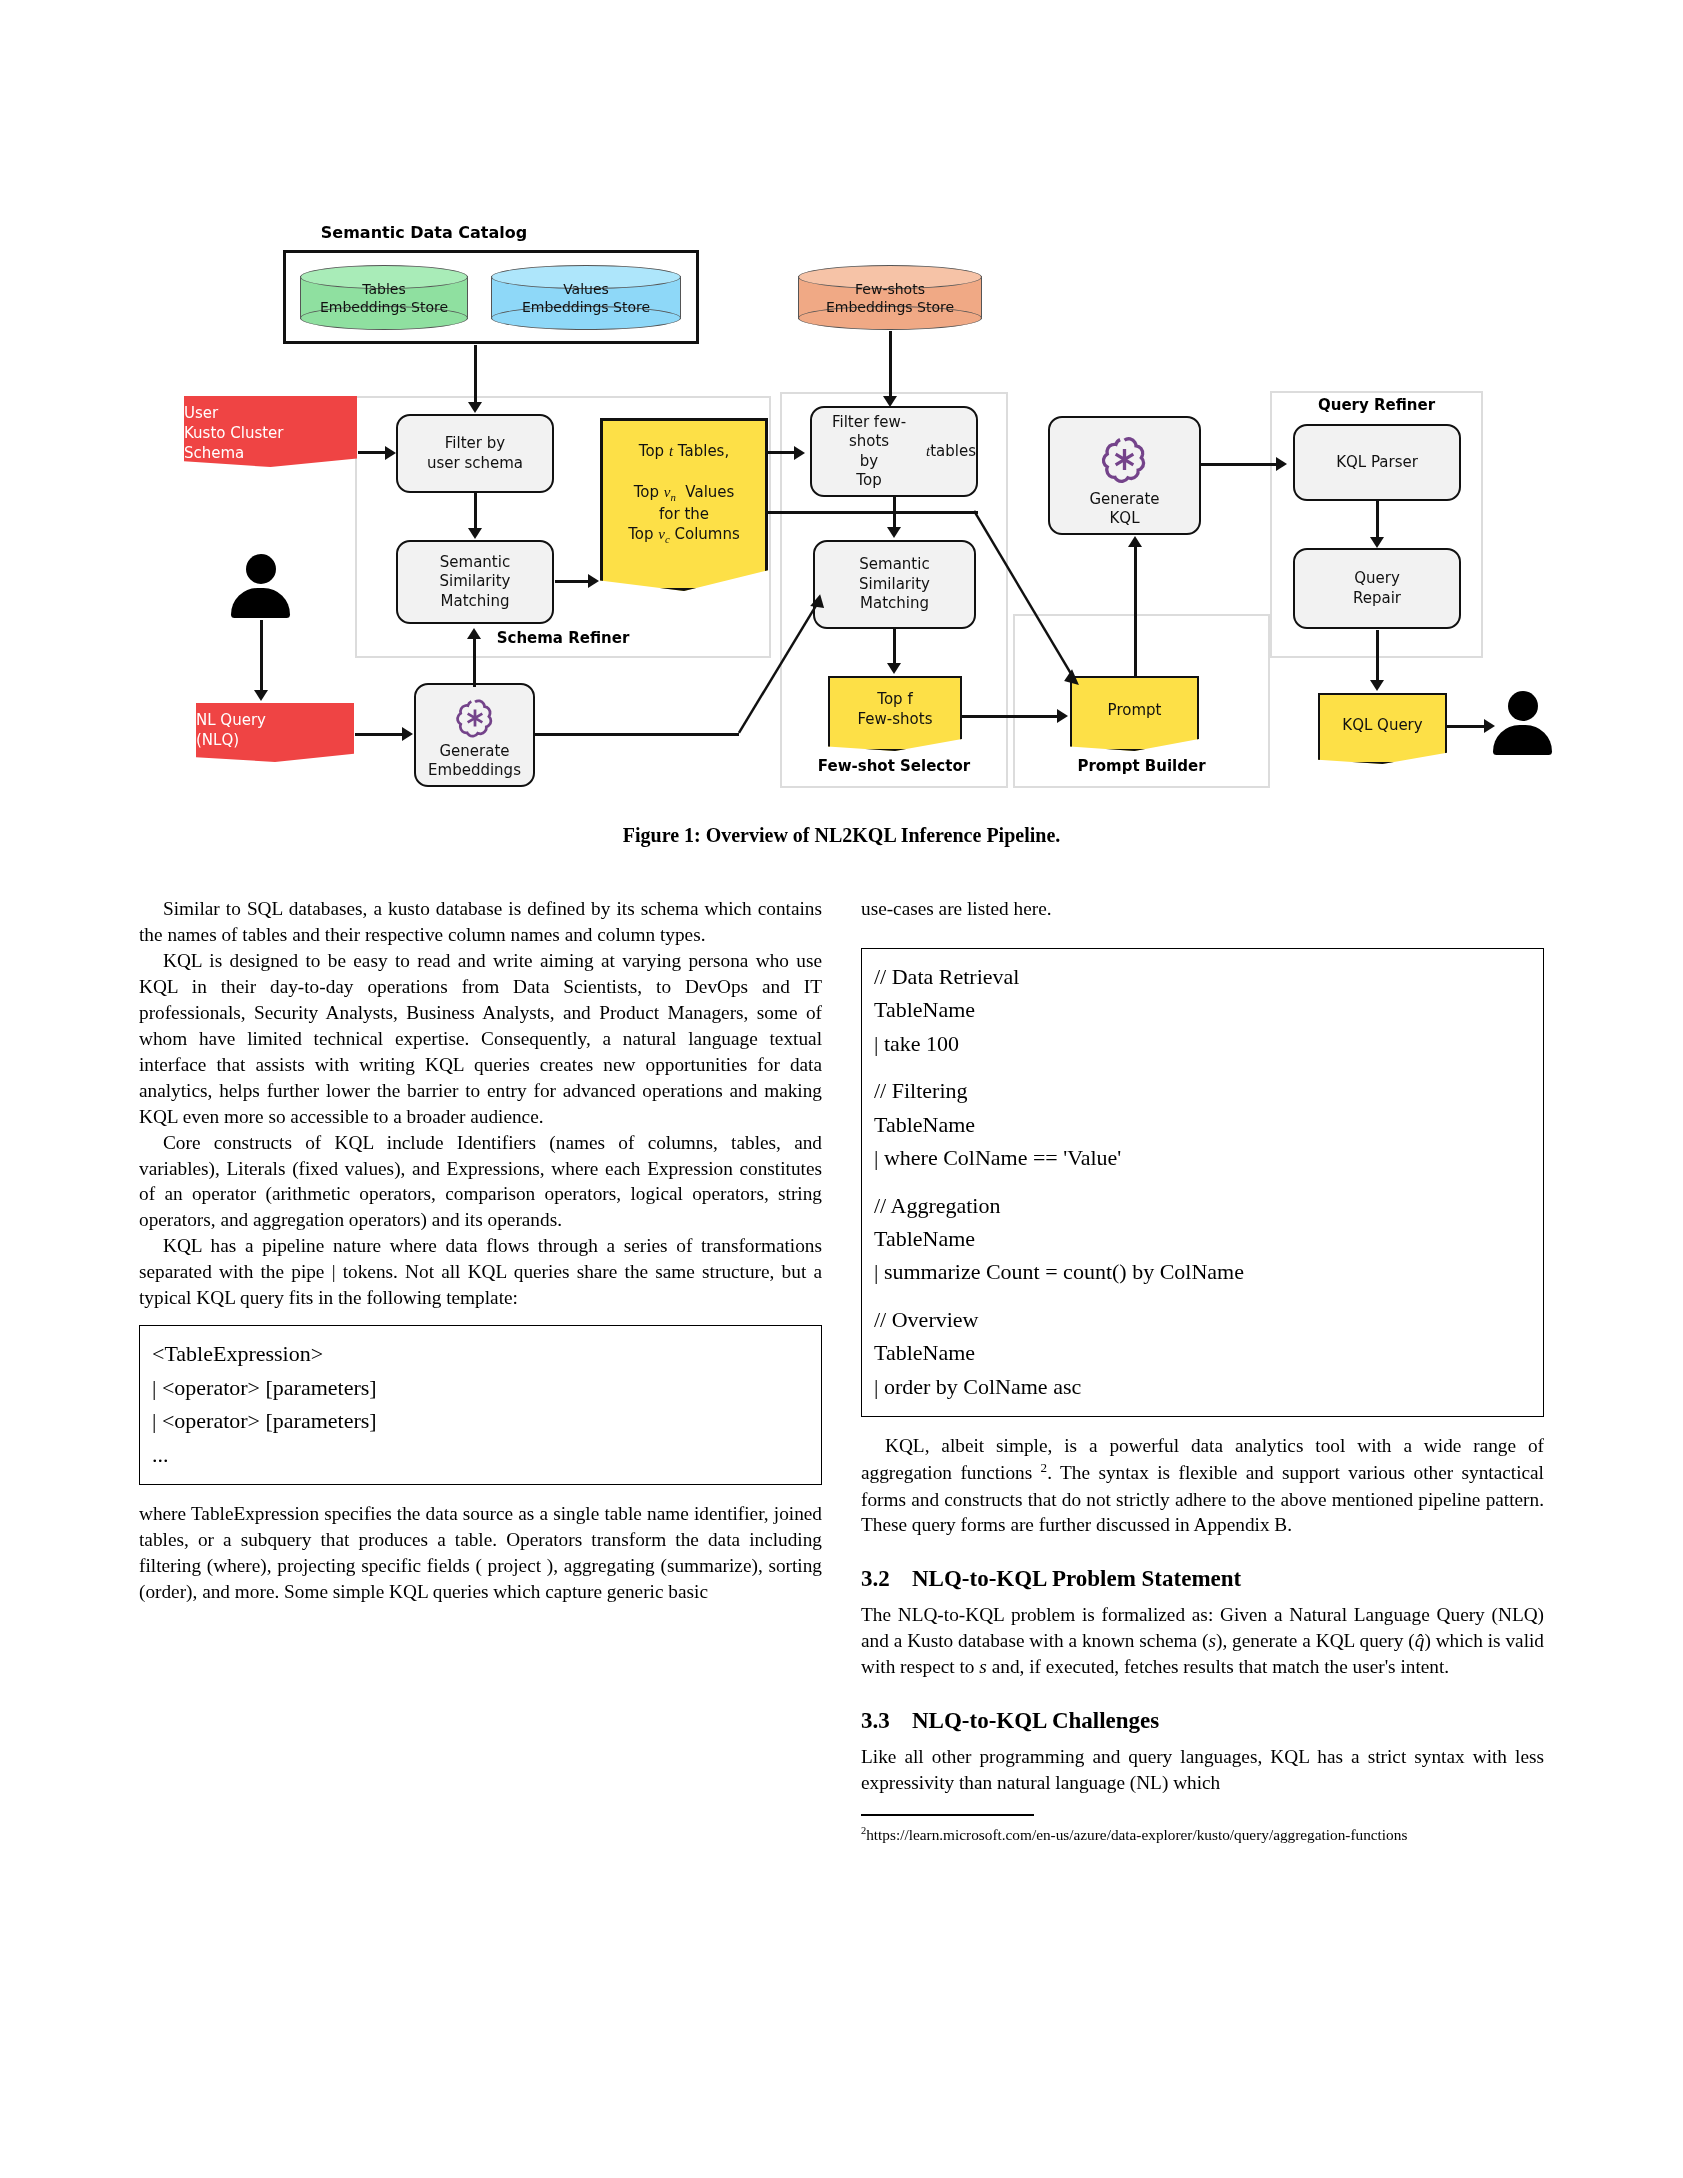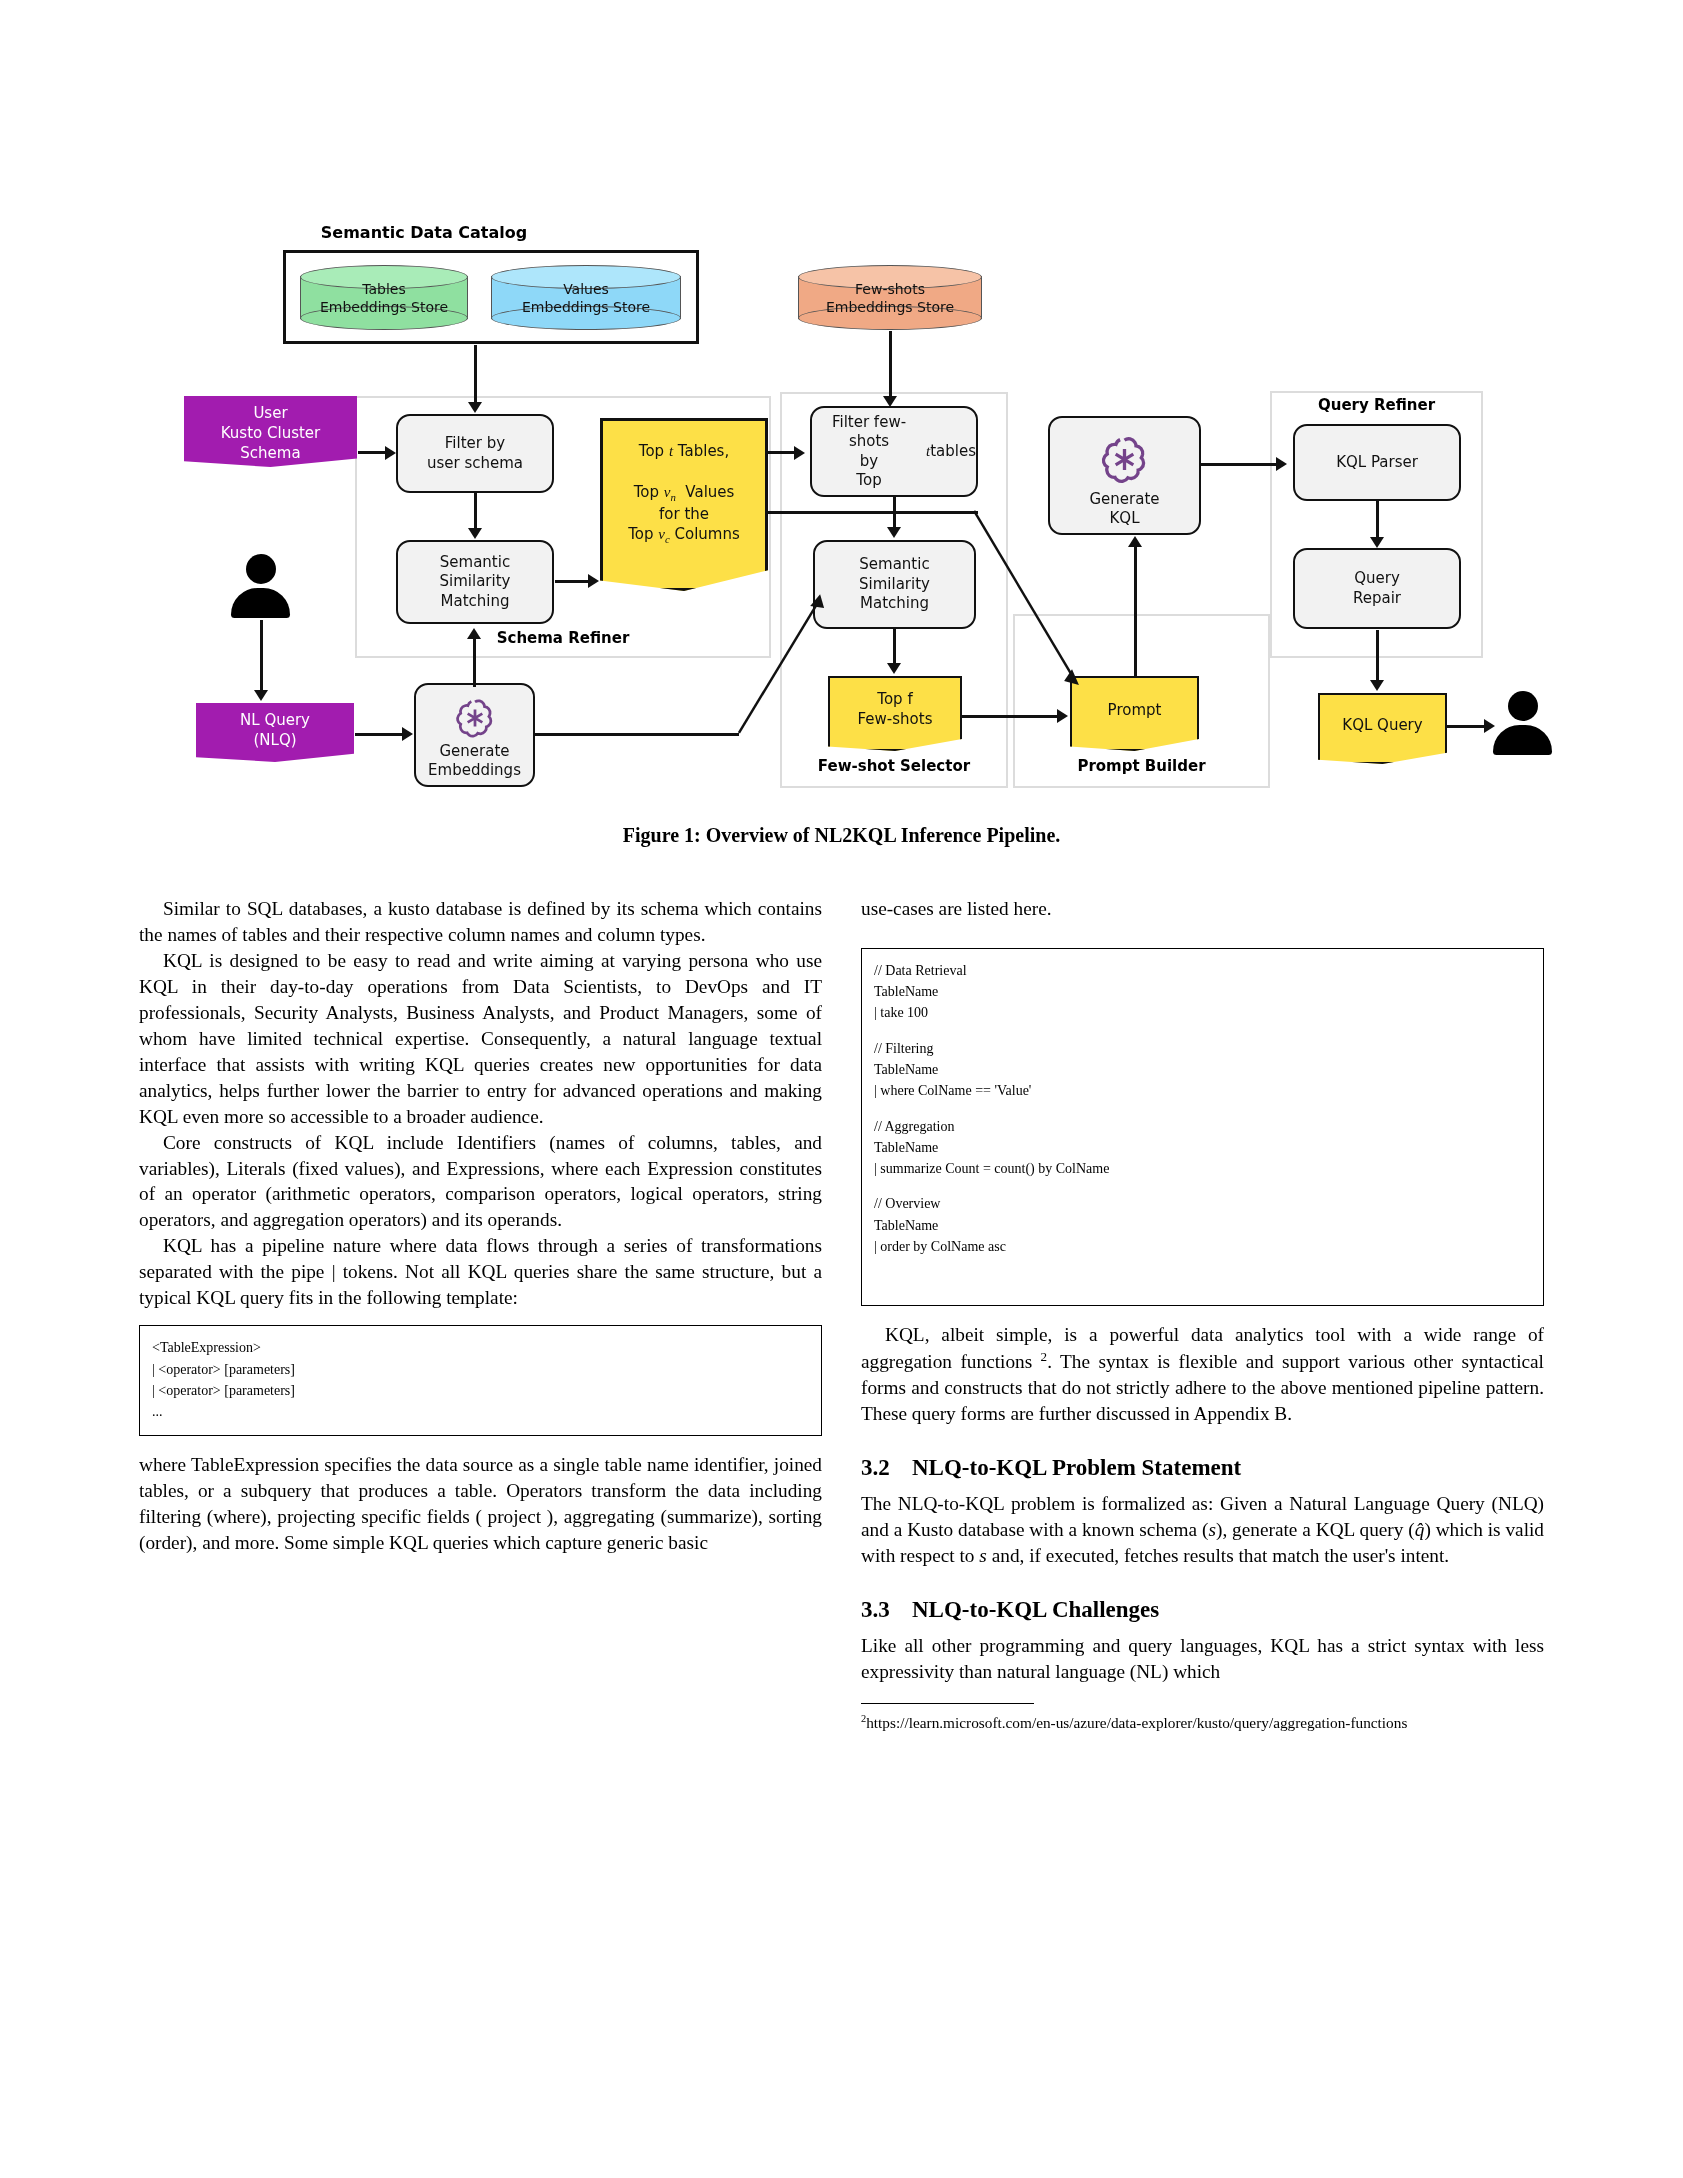--- a/index.html
+++ b/index.html
@@ -26,21 +26,21 @@
      text-align:center;font-family:"DejaVu Sans",sans-serif;font-size:14px;
      line-height:1.32;color:#111;z-index:4;}
 
   .rbox{border:2.5px solid #111;border-radius:14px;background:#f2f2f2;
      display:flex;align-items:center;justify-content:center;text-align:center;
      font-family:"DejaVu Sans",sans-serif;font-size:15px;line-height:1.3;color:#111;}
 
   .docbox{background:#fde047;text-align:center;
      font-family:"DejaVu Sans",sans-serif;font-size:15px;line-height:1.35;color:#111;}
 
-  .navy{background:#a21caf;color:#fff;text-align:center;
+  .navy{background:#ef4444;color:#fff;
      font-family:"DejaVu Sans",sans-serif;font-size:15px;line-height:1.32;}
 
   .ln{position:absolute;background:#111;}
   .hline{height:2.5px;}
   .vline{width:2.5px;}
   .arrow{position:absolute;width:0;height:0;}
   .ar-down{border-left:7px solid transparent;border-right:7px solid transparent;
      border-top:11px solid #111;}
   .ar-up{border-left:7px solid transparent;border-right:7px solid transparent;
      border-bottom:11px solid #111;}
@@ -63,21 +63,21 @@
      font-family:"Liberation Serif",serif;font-weight:bold;font-size:20px;}
 
   .col{position:absolute;width:683px;font-size:19.3px;line-height:1.345;
      text-align:justify;}
   #colL{left:139px;top:896px;}
   #colR{left:861px;top:896px;}
 
   .col p{margin:0;text-indent:24px;}
   .col p.noind{text-indent:0;}
   .codebox{border:1.5px solid #000;padding:11px 12px 13px 12px;margin:14px 0 16px 0;
-     font-family:"Liberation Serif",serif;font-size:14px;line-height:1.52;}
+     font-family:"Liberation Serif",serif;font-size:22px;line-height:1.52;}
   .codebox .blank{height:14px;}
   h2.sec{font-family:"Liberation Serif",serif;font-weight:bold;font-size:23px;
      margin:26px 0 7px 0;}
   h2.sec .num{display:inline-block;width:51px;}
   sup{font-size:0.68em;vertical-align:super;}
   .rule{width:173px;height:1.5px;background:#000;margin:18px 0 8px 0;}
   .footnote{font-size:15.3px;line-height:1.3;}
   .mi{font-family:"Liberation Serif",serif;font-style:italic;}
 </style>
 </head>

